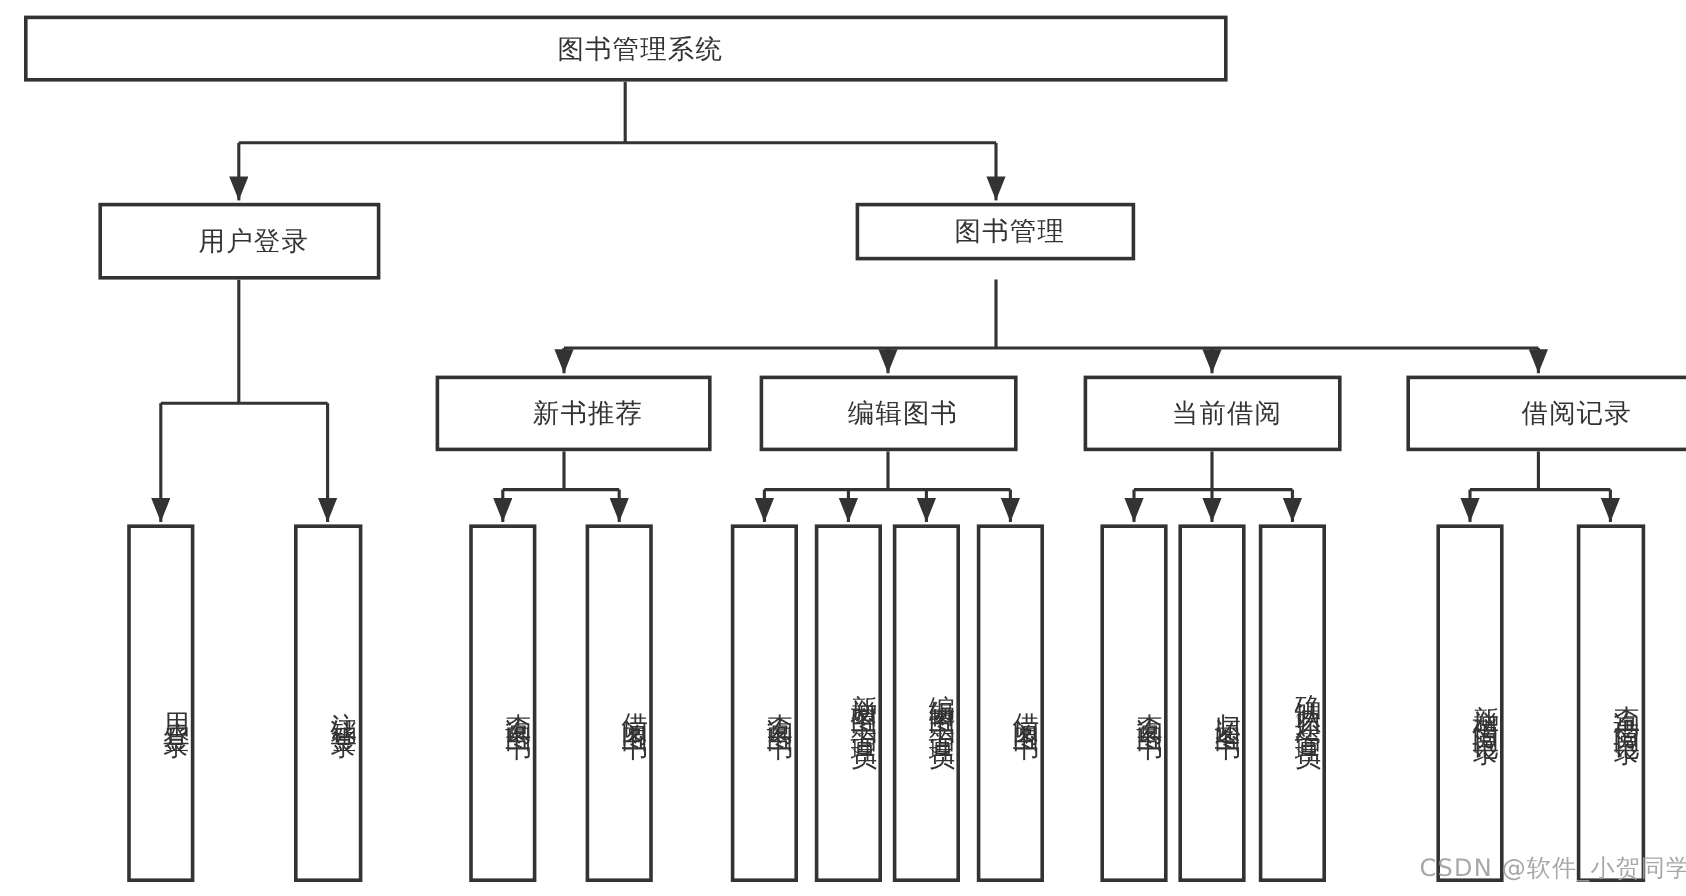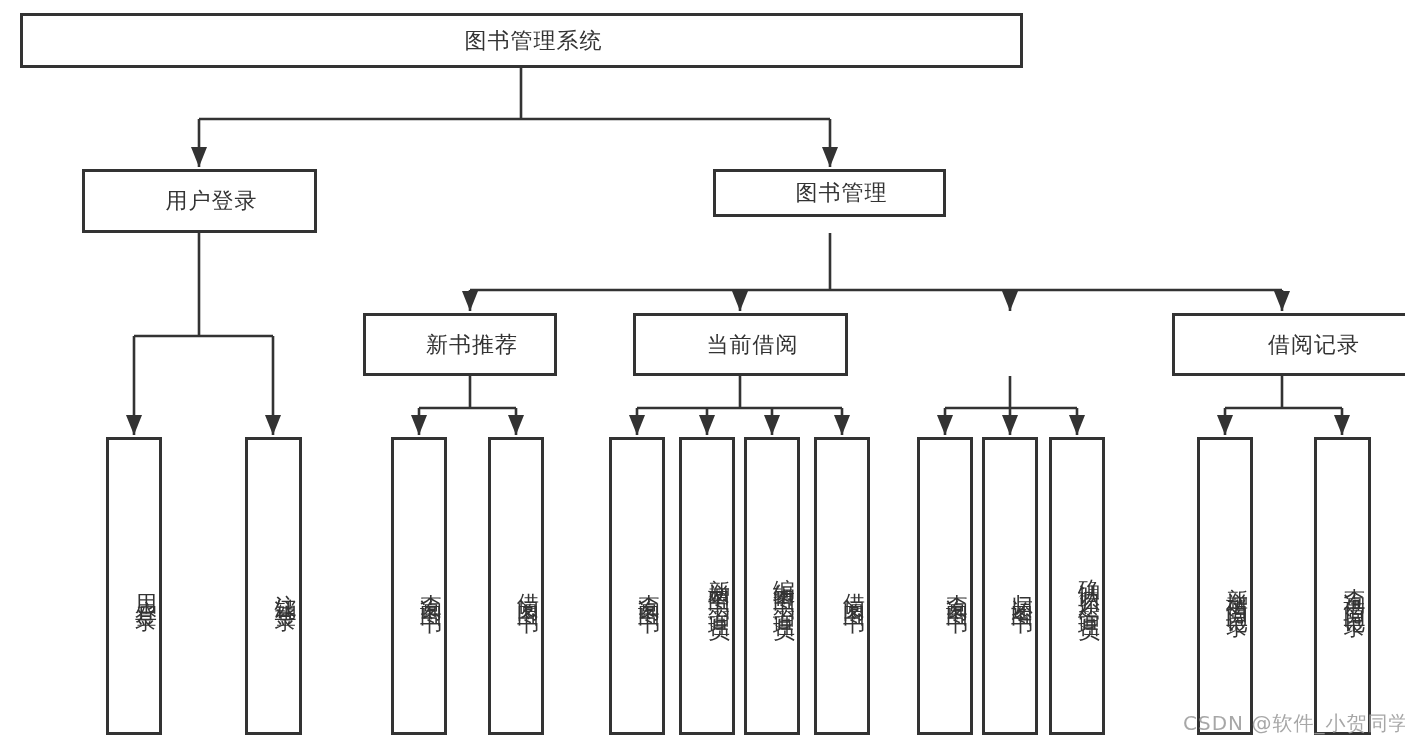--- a/index.html
+++ b/index.html
@@ -90,22 +90,23 @@
       <line x1="1225" y1="408" x2="1225" y2="435" marker-end="url(#arrowhead)"></line>
       <line x1="1342" y1="408" x2="1342" y2="435" marker-end="url(#arrowhead)"></line>
     </g>
   </svg>
 
   <div class="box h" style="left:20px;top:13px;width:1003px;height:55px">图书管理系统</div>
 
   <div class="box h" style="left:82px;top:169px;width:235px;height:64px">用户登录</div>
   <div class="box h" style="left:713px;top:169px;width:233px;height:48px">图书管理</div>
 
-  <div class="box h" style="left:363px;top:313px;width:194px;height:63px">新书推荐</div>
-  <div class="box h" style="left:633px;top:313px;width:215px;height:63px">当前借阅</div>
+  <div class="box h" style="left:363px;top:313px;width:230px;height:63px">新书推荐</div>
+  <div class="box h" style="left:633px;top:313px;width:215px;height:63px">编辑图书</div>
+  <div class="box h" style="left:903px;top:313px;width:215px;height:63px">当前借阅</div>
   <div class="box h" style="left:1172px;top:313px;width:260px;height:63px">借阅记录</div>
 
   <div class="box v" style="left:106px;top:437px;width:56px;height:298px">用户登录</div>
   <div class="box v" style="left:245px;top:437px;width:57px;height:298px">注销登录</div>
 
   <div class="box v" style="left:391px;top:437px;width:56px;height:298px">查询图书</div>
   <div class="box v" style="left:488px;top:437px;width:56px;height:298px">借阅图书</div>
 
   <div class="box v" style="left:609px;top:437px;width:56px;height:298px">查询图书</div>
   <div class="box v" style="left:679px;top:437px;width:56px;height:298px">新增图书（管理员）</div>

